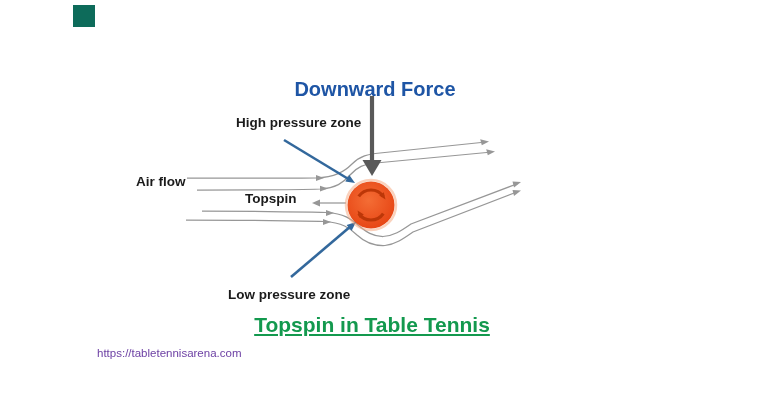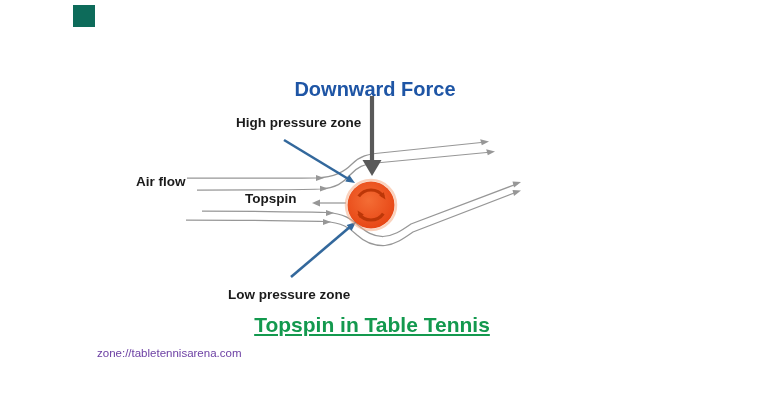--- a/index.html
+++ b/index.html
@@ -108,15 +108,15 @@
     <g>
       <path class="spin-arc" d="M358.7,196.4 A15,15 0 0 1 383.3,196.4"></path>
       <polygon class="spin-head" points="385.5,199.5 379.2,195.4 383.8,192.2"></polygon>
       <path class="spin-arc" d="M383.3,213.6 A15,15 0 0 1 358.7,213.6"></path>
       <polygon class="spin-head" points="357.5,210.5 363.8,214.6 359.2,217.8"></polygon>
     </g>
   </svg>
 
   <div class="diagram-title">Topspin in Table Tennis</div>
 
-  <div class="site-url">zone://tabletennisarena.com</div>
+  <div class="site-url">https://tabletennisarena.com</div>
 
 </div>
 
 </body></html>

